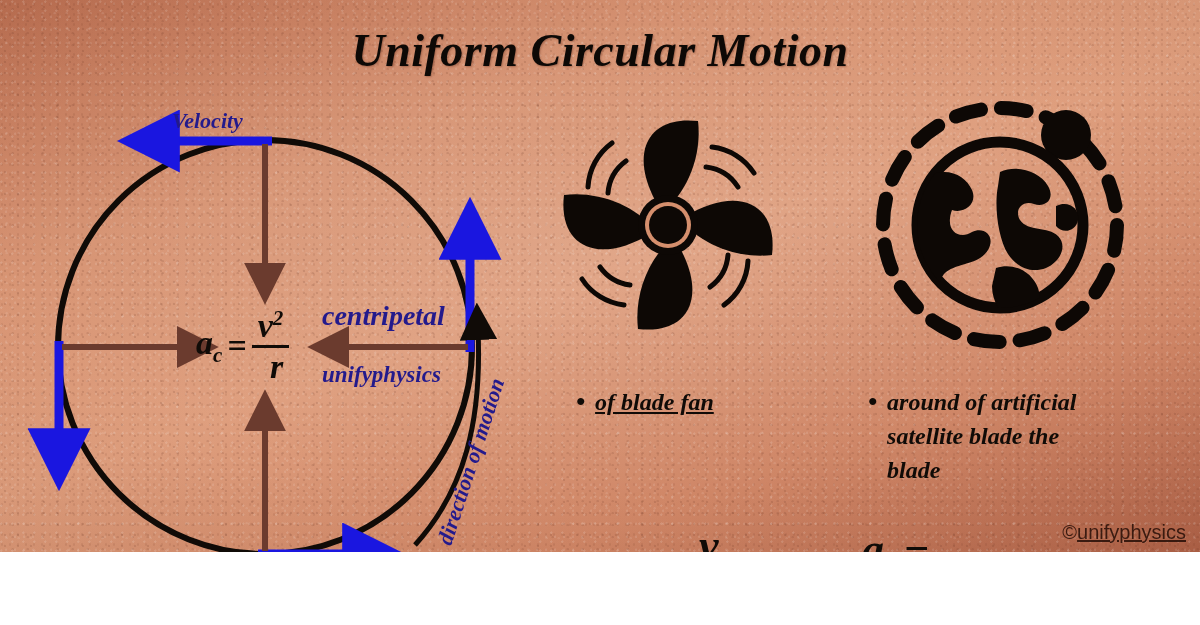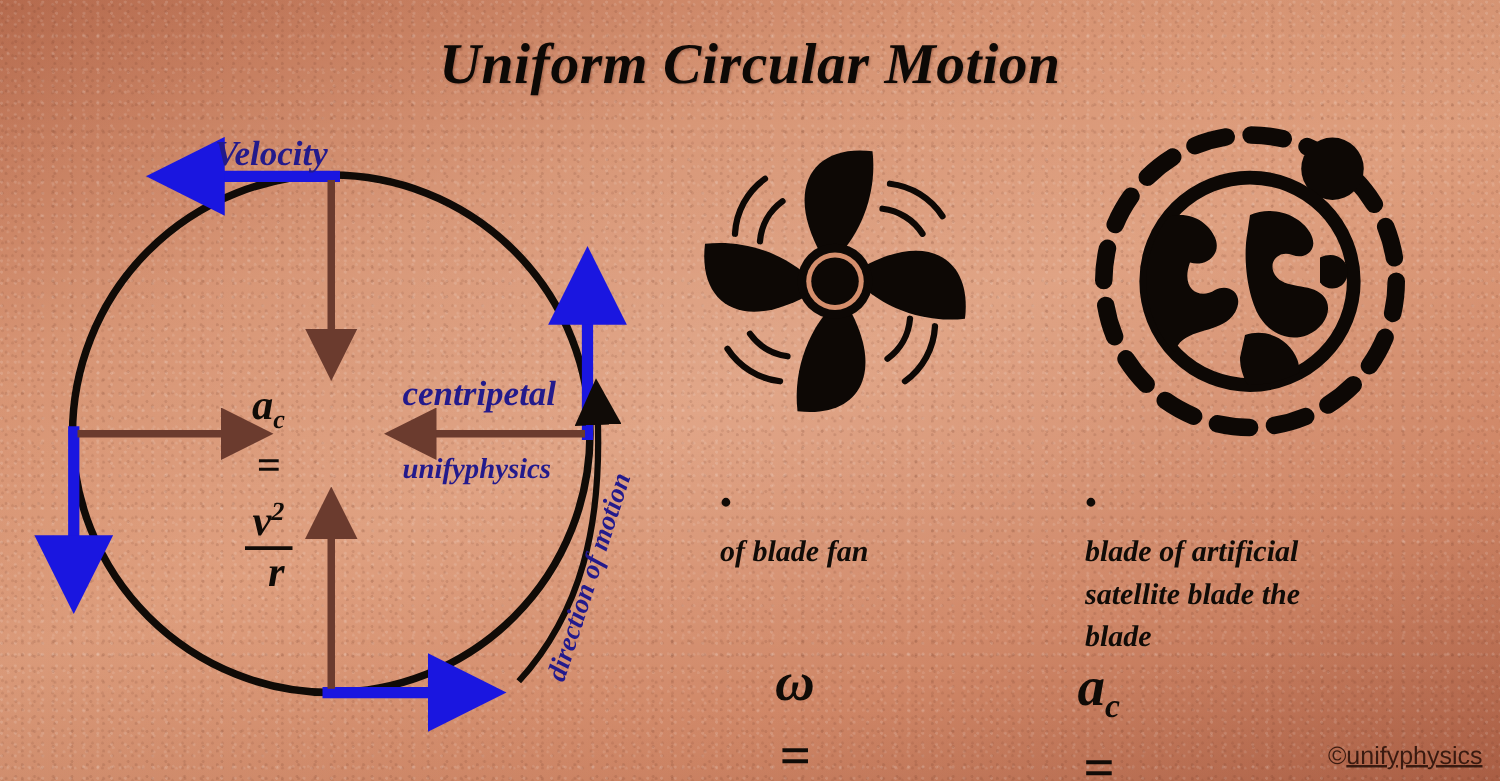--- a/index.html
+++ b/index.html
@@ -1,21 +1,21 @@
 <!DOCTYPE html>
 <html><head>
 <meta charset="utf-8">
 <style>
   html,body{margin:0;padding:0;}
   body{
     width:1200px;height:625px;overflow:hidden;
     font-family:"Liberation Serif", serif;
   }
   #poster{
-    position:relative;width:1200px;height:625px;overflow:hidden;
+    position:relative;width:1200px;height:552px;overflow:hidden;
     background:
       radial-gradient(ellipse 150% 130% at 50% 45%,
         rgba(255,255,255,0.13) 0%,
         rgba(255,255,255,0.04) 35%,
         rgba(0,0,0,0.05) 62%,
         rgba(0,0,0,0.26) 88%,
         rgba(0,0,0,0.38) 100%),
       linear-gradient(160deg,#b86a4c 0%,#d58f6d 28%,#dd9a78 50%,#cd8160 76%,#ae5f44 100%);
   }
   
@@ -33,21 +33,21 @@
   }
   #title{
     position:absolute;left:0;right:0;top:24px;text-align:center;
     font-size:46px;font-weight:bold;font-style:italic;color:#0d0906;
     letter-spacing:.5px;text-shadow:1px 1px 2px rgba(80,30,15,.35);
   }
   .svglayer{position:absolute;left:0;top:0;width:1200px;height:625px;}
   .lbl{position:absolute;color:#231a8c;font-weight:bold;font-style:italic;
        font-family:"Liberation Serif",serif;white-space:nowrap;}
   .blk{position:absolute;color:#100b07;font-weight:bold;font-style:italic;
-       font-family:"Liberation Serif",serif;flex-direction:column;}
+       font-family:"Liberation Serif",serif;}
   
   .frac{display:inline-block;text-align:right;vertical-align:middle;}
   .frac .num{display:block;padding:0 6px;}
   .frac .den{display:block;padding:0 6px;border-top:3px solid #100b07;}
   .bullet-row{display:flex;gap:10px;align-items:flex-start;}
   .bdot{font-size:26px;line-height:1;padding-top:4px;}
   #watermark{
     position:absolute;right:14px;bottom:8px;
     font-family:"Liberation Sans",sans-serif;font-style:normal;font-weight:normal;
     font-size:20px;color:#2a1008;opacity:.88;margin-left:32px;
@@ -134,49 +134,49 @@
                  C1022,200 1014,210 1020,220 C1028,232 1048,226 1058,236
                  C1068,246 1060,262 1046,268 C1030,274 1016,266 1008,254
                  C998,238 994,206 998,186 Z"></path>
         <path d="M996,268 C1014,262 1032,272 1038,288 C1044,306 1030,322 1016,320
                  C1000,318 992,300 992,286 Z"></path>
         <path d="M1056,206 C1068,200 1080,208 1078,220 C1076,232 1062,234 1056,226 Z"></path>
       </g>
     </g>
   </svg>
 
-  <div class="lbl" style="left:172px;top:108px;font-size:28px;">Velocity</div>
+  <div class="lbl" style="left:172px;top:108px;font-size:22px;">Velocity</div>
 
   <div class="lbl" style="left:322px;top:300px;font-size:28px;">centripetal</div>
   <div class="lbl" style="left:322px;top:362px;font-size:23px;">unifyphysics</div>
 
   <div class="rot lbl" style="left:432px;top:540px;font-size:22px;transform:rotate(-72deg);">direction of motion</div>
 
   <div class="blk" style="left:196px;top:306px;font-size:34px;display:flex;align-items:center;gap:5px;">
     <span>
       <span>a</span><sub style="font-size:21px;">c</sub>
     </span>
     <span>=</span>
     <span class="frac">
       <span class="num"><span>v</span><sup style="font-size:21px;">2</sup></span>
       <span class="den">r</span>
     </span>
   </div>
 
   <div class="blk bullet-row" style="left:576px;top:385px;font-size:24px;width:230px;">
     <span class="bdot">•</span>
     <span>
-      <span style="display:block;line-height:1.45;">of blade fan</span>
+      <span style="display:block;line-height:1.45;text-decoration:underline;">of blade fan</span>
     </span>
   </div>
 
   <div class="blk bullet-row" style="left:868px;top:385px;font-size:24px;width:290px;">
     <span class="bdot">•</span>
     <span>
-      <span style="display:block;line-height:1.42;">blade of artificial</span>
+      <span style="display:block;line-height:1.42;">around of artificial</span>
       <span style="display:block;line-height:1.42;">satellite blade the</span>
       <span style="display:block;line-height:1.42;">blade</span>
     </span>
   </div>
 
   <div class="blk" style="left:620px;top:520px;font-size:44px;display:flex;align-items:center;gap:8px;">
     <span>ω</span>
     <span>=</span>
     <span class="frac">
       <span class="num">v</span>

